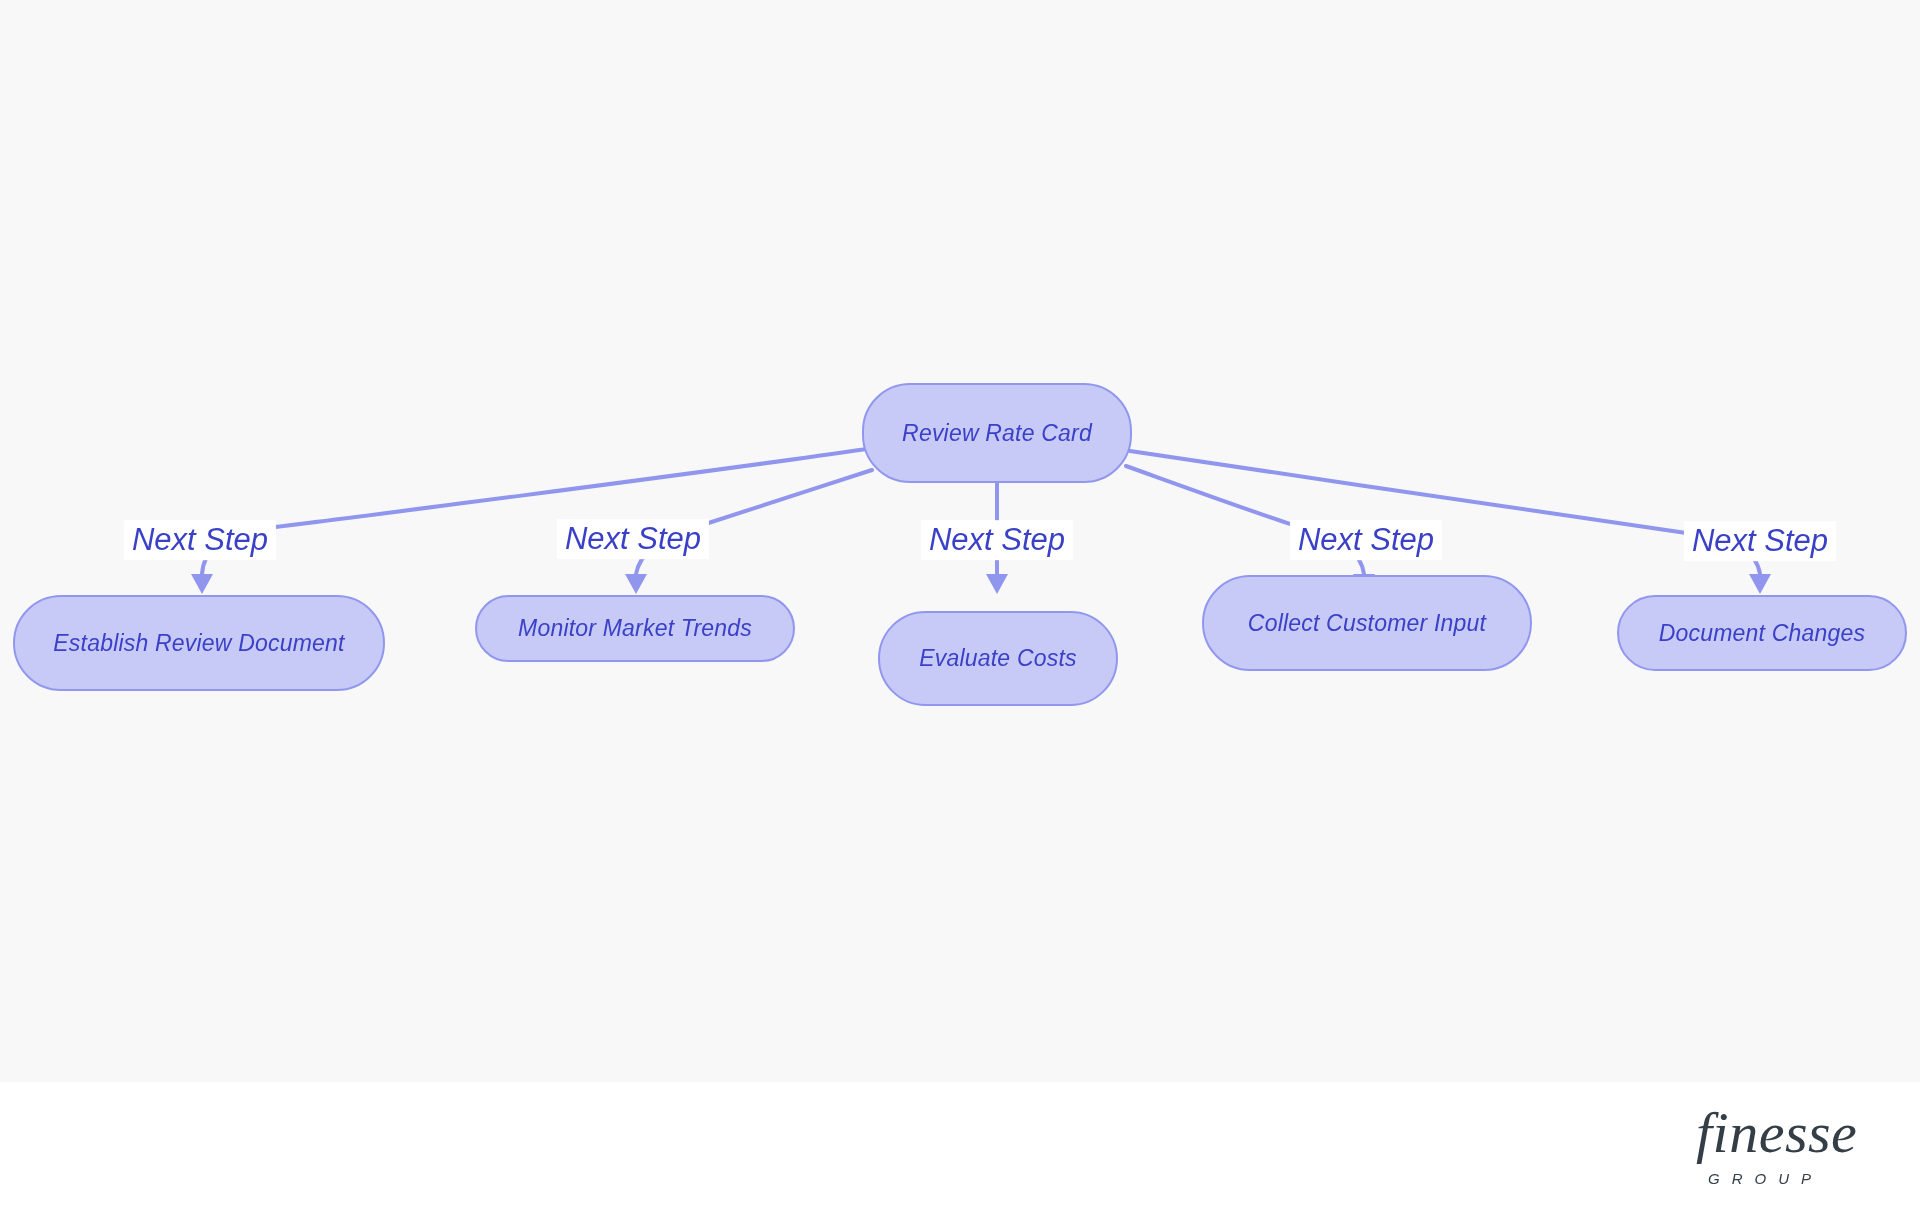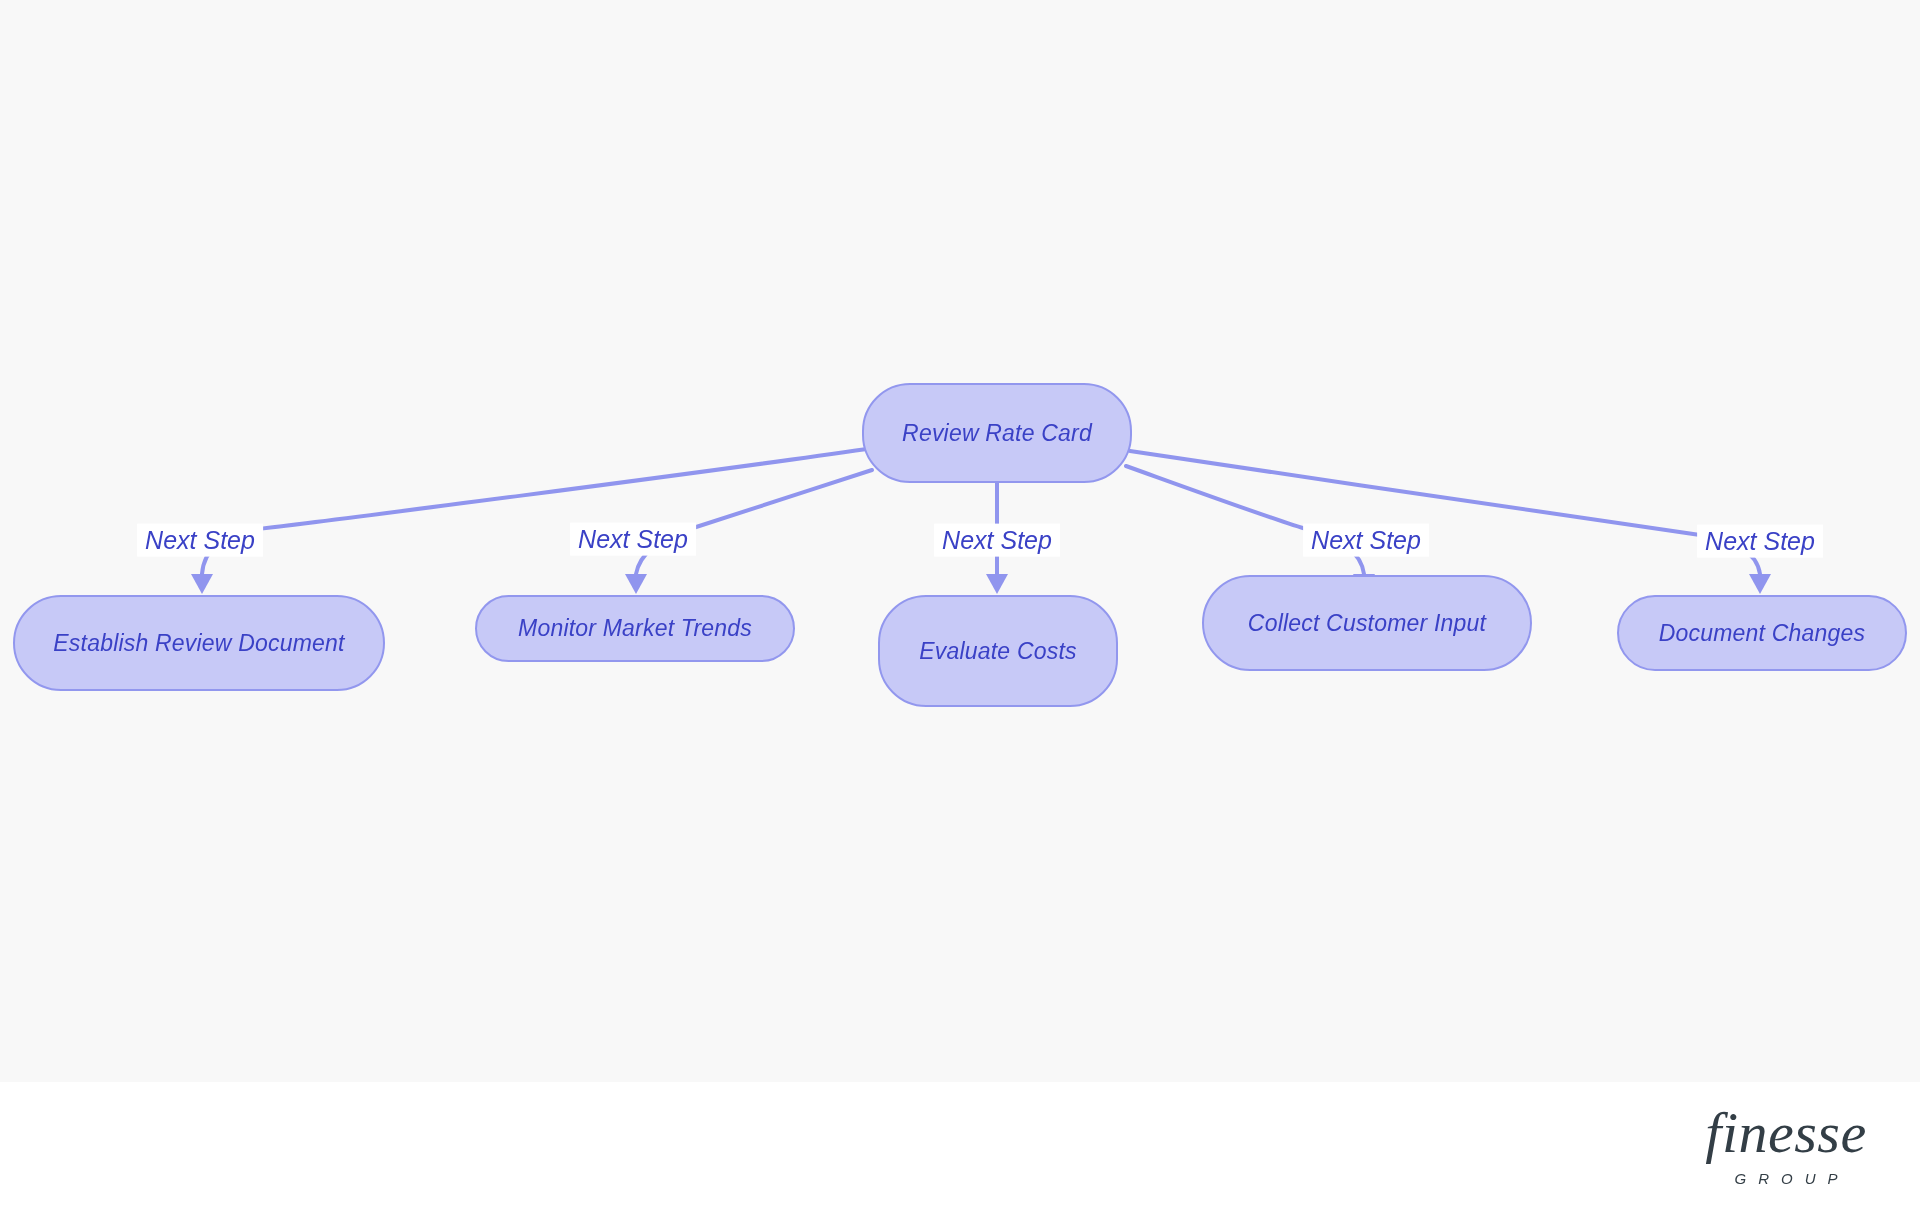--- a/index.html
+++ b/index.html
@@ -45,31 +45,30 @@
     font-size: 23px;
     letter-spacing: 0.2px;
     white-space: nowrap;
     text-align: center;
   }
   .edge-label {
     position: absolute;
     transform: translate(-50%, -50%);
     background: var(--label_bg, #ffffff);
     color: var(--text_color, #3a41c6);
-    font-size: 25px;
+    font-size: 31px;
     line-height: 1.15;
     padding: 2px 8px;
     white-space: nowrap;
   }
   .logo {
     position: absolute;
     left: 1696px;
     top: 1104px;
     width: 180px;
-    text-align: center;
     color: var(--logo_color, #333e46);
   }
   .logo-wordmark {
     font-family: "Liberation Serif", "DejaVu Serif", serif;
     font-size: 58px;
     line-height: 1;
     letter-spacing: 0.5px;
   }
   .logo-tagline {
     margin-top: 8px;
@@ -97,21 +96,21 @@
     <polygon class="edge-arrowhead" points="1353,574 1375,574 1364,594"></polygon>
     <polygon class="edge-arrowhead" points="1749,574 1771,574 1760,594"></polygon>
   </svg>
 
   <div class="node" style="left:862px; top:383px; width:270px; height:100px;">Review Rate Card</div>
 
   <div class="node" style="left:13px; top:595px; width:372px; height:96px;">Establish Review Document</div>
 
   <div class="node" style="left:475px; top:595px; width:320px; height:67px;">Monitor Market Trends</div>
 
-  <div class="node" style="left:878px; top:595px; width:240px; height:112px;">Evaluate Costs</div>
+  <div class="node" style="left:878px; top:611px; width:240px; height:95px;">Evaluate Costs</div>
 
   <div class="node" style="left:1202px; top:575px; width:330px; height:96px;text-align:center;">Collect Customer Input</div>
 
   <div class="node" style="left:1617px; top:595px; width:290px; height:76px;">Document Changes</div>
 
   <div class="edge-label" style="left:200px; top:540px;">Next Step</div>
 
   <div class="edge-label" style="left:633px; top:539px;">Next Step</div>
 
   <div class="edge-label" style="left:997px; top:540px;">Next Step</div>

